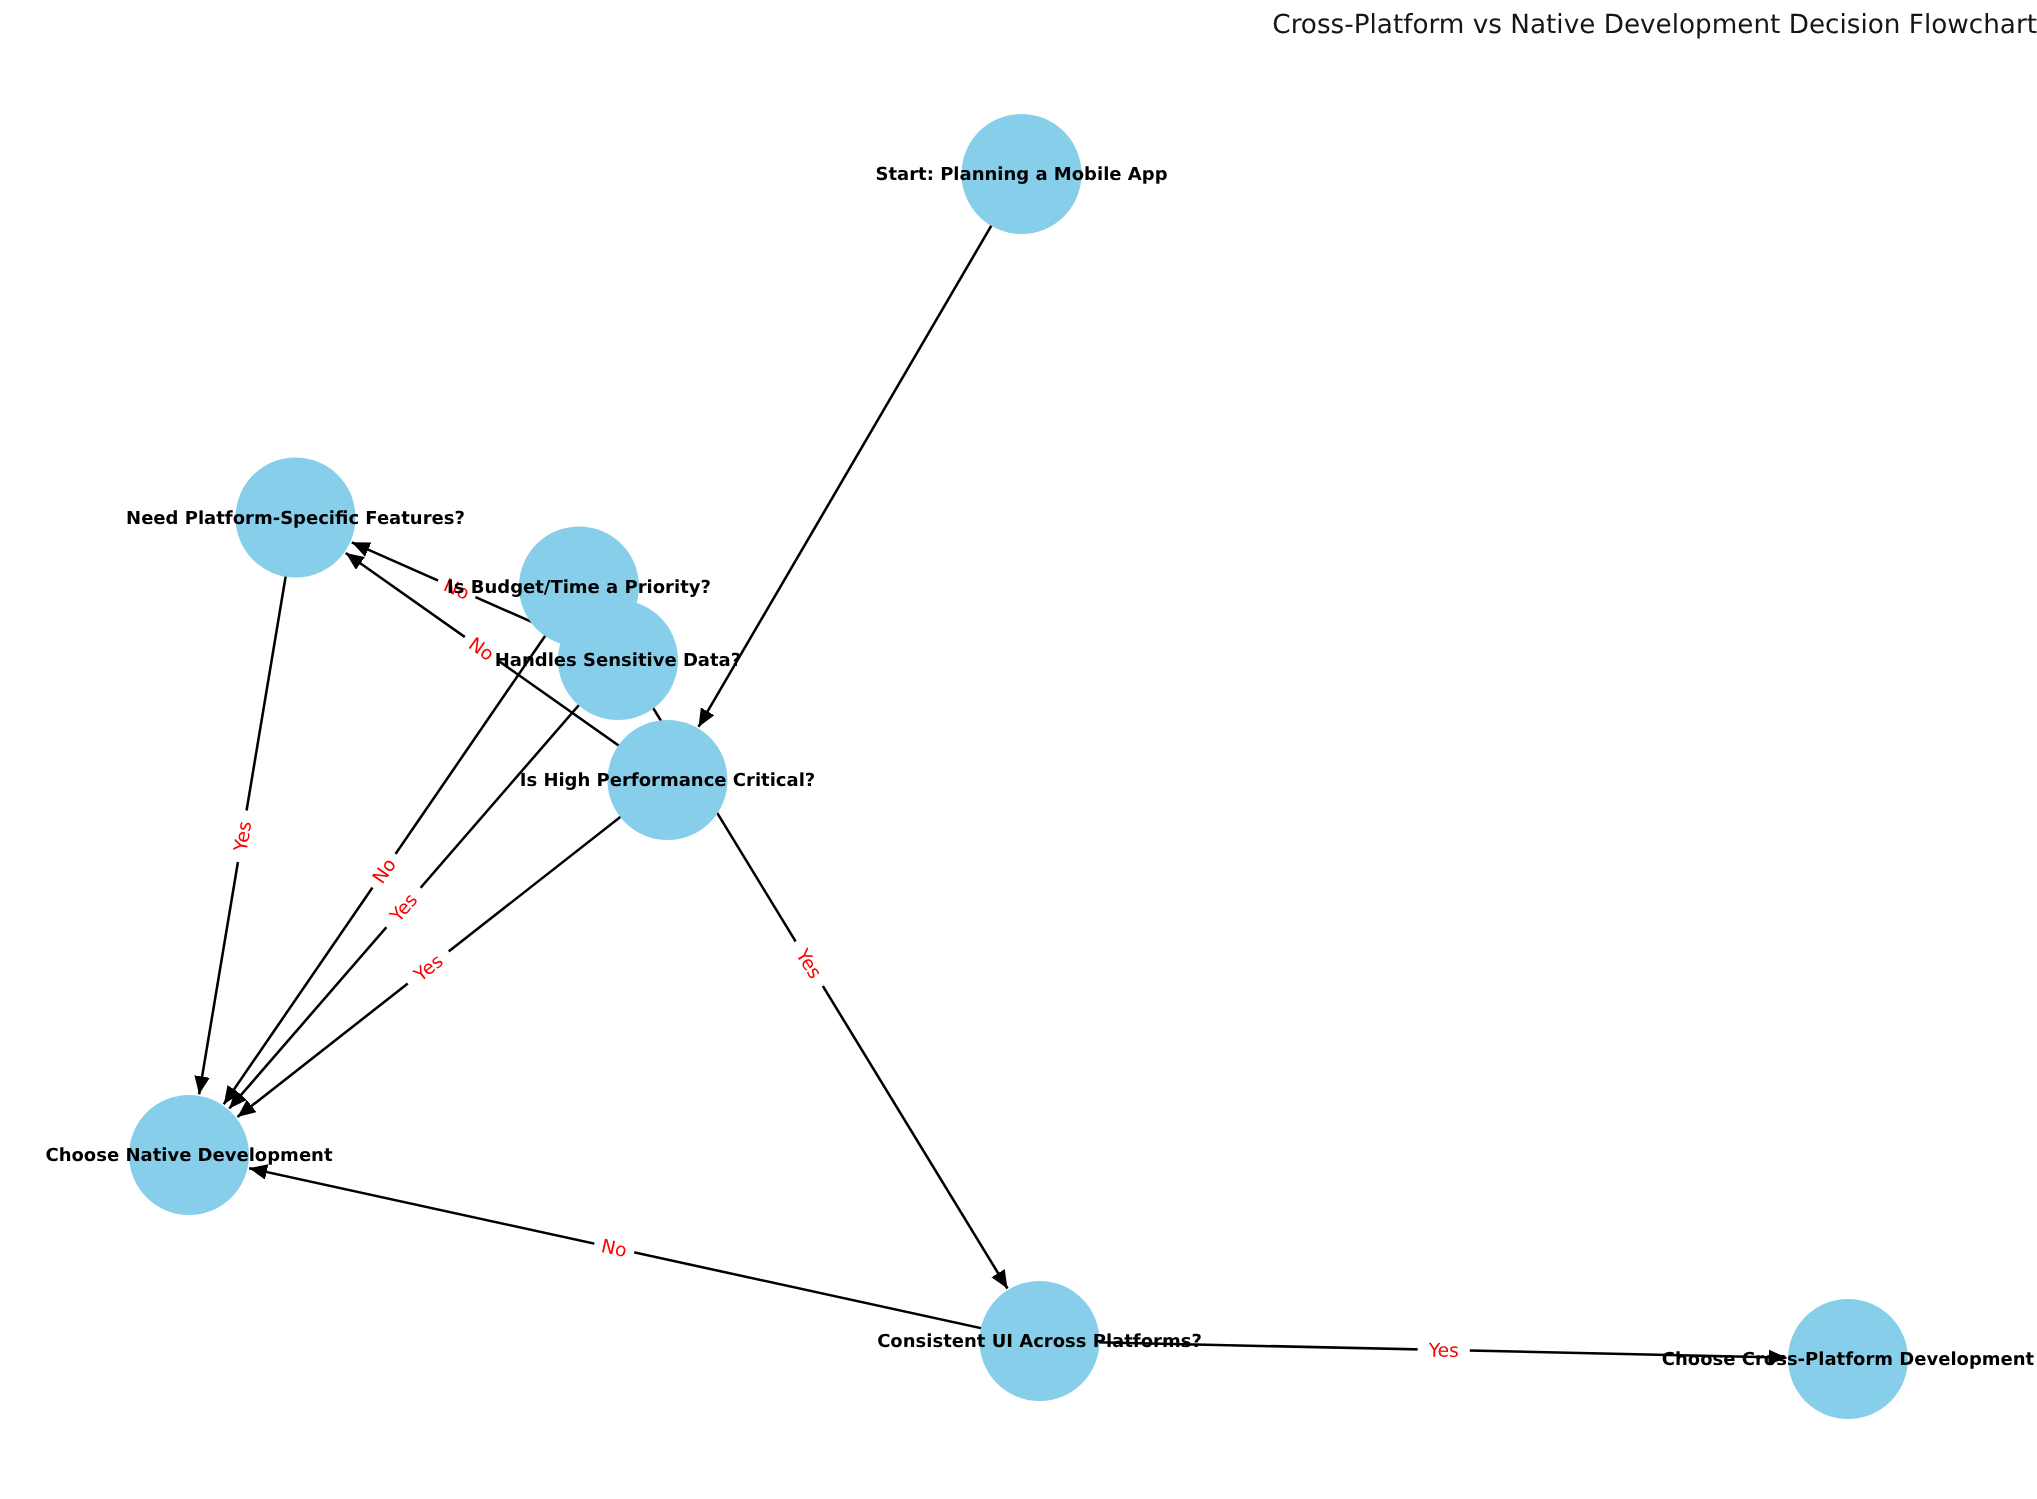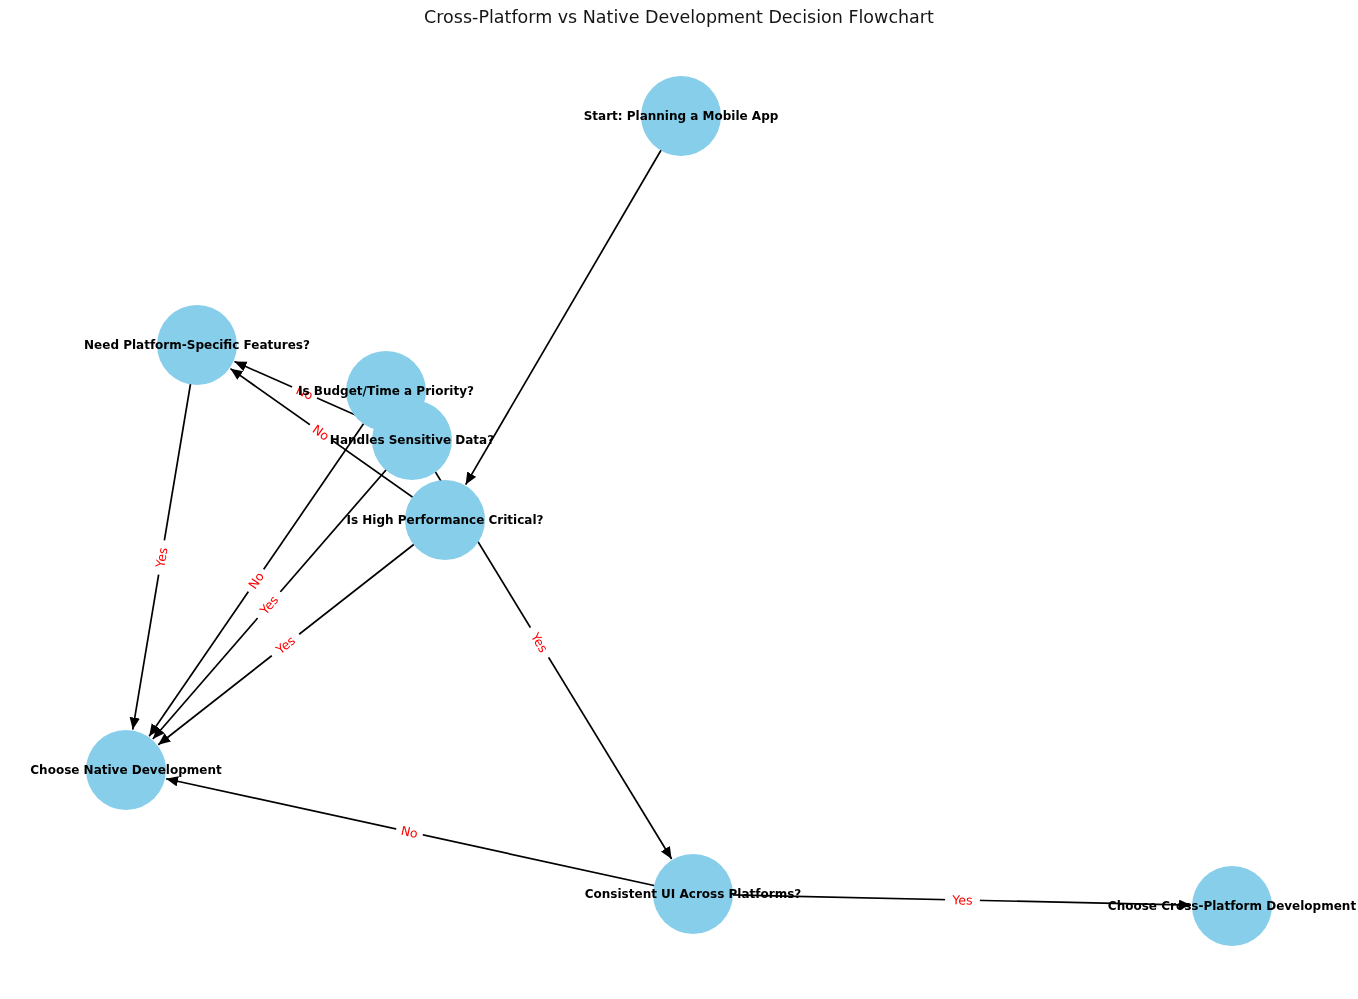--- a/index.html
+++ b/index.html
@@ -12,21 +12,21 @@
     height: 999px;
     overflow: hidden;
     position: relative;
     font-family: "DejaVu Sans", sans-serif;
   }
   .chart-title {
     position: absolute;
     top: 7px;
     left: 0;
     width: 1358px;
-    text-align: center;
+    text-align: right;
     font-size: 17.5px;
     color: #151515;
     white-space: nowrap;
   }
   #graph-svg {
     position: absolute;
     top: 0;
     left: 0;
   }
   .node-label {

